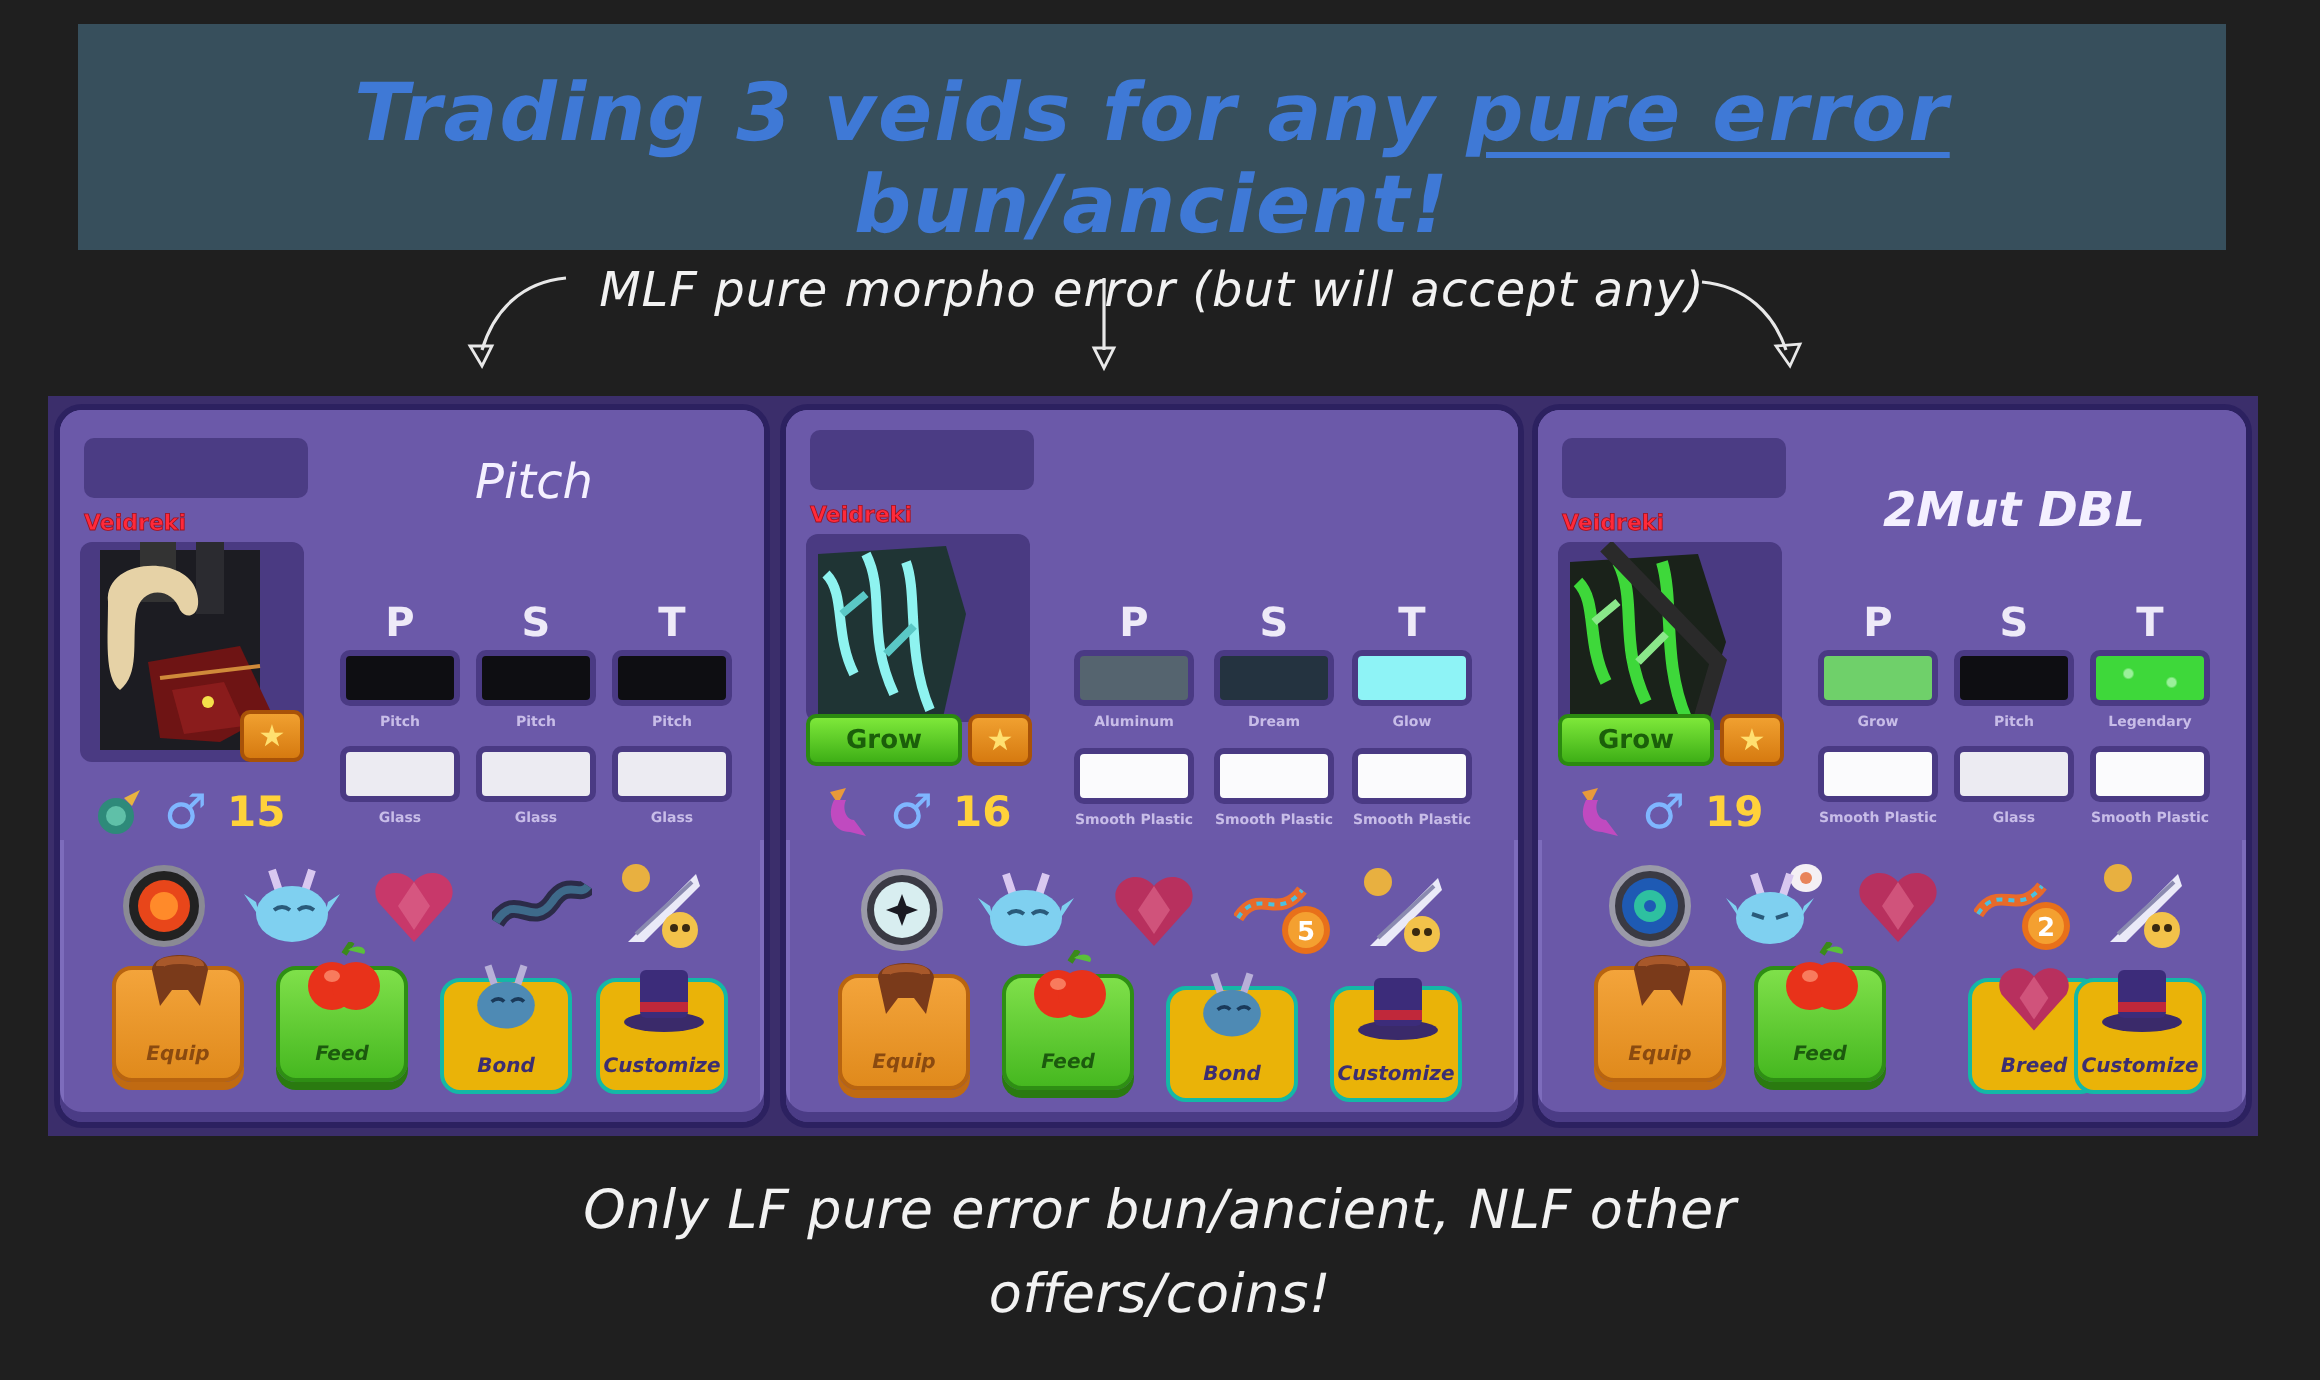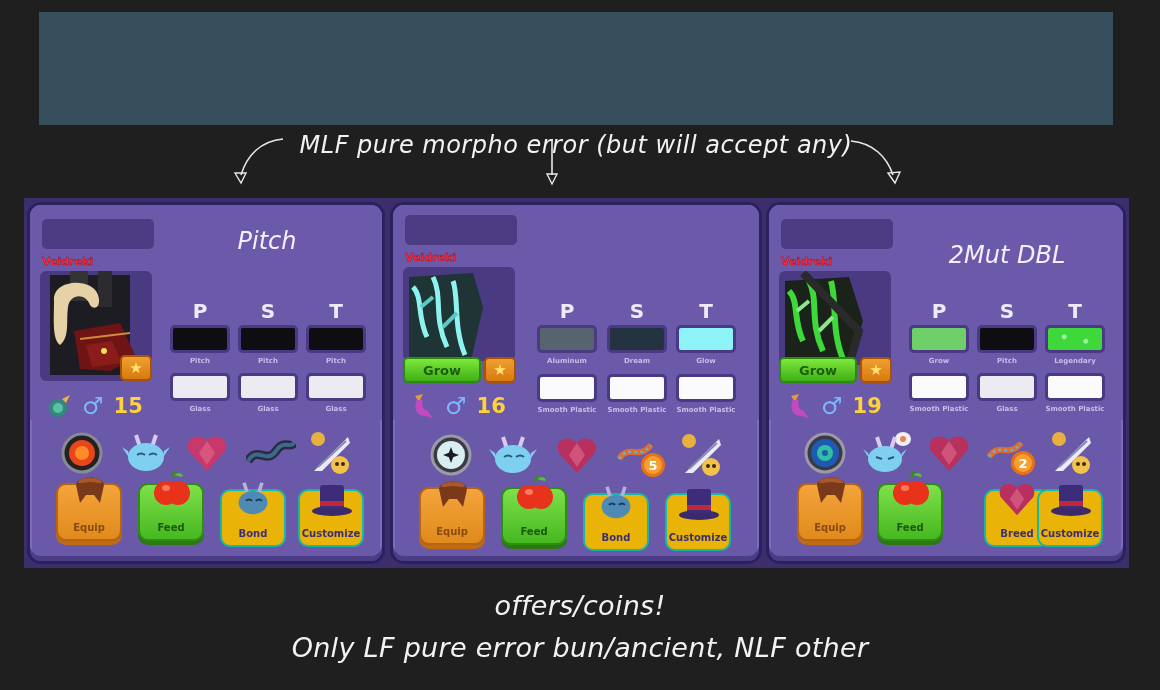--- a/index.html
+++ b/index.html
@@ -79,41 +79,44 @@
     border: 3px solid #4a3a84;
   }
   .swatch-label {
     position: absolute; width: 72px; text-align: center;
     color: #c8bde8; font-size: 7px; font-weight: bold;
   }
   .stat-row { position: absolute; left: 16px; top: 188px; height: 26px; display: flex; align-items: center; gap: 10px; }
   .level { color: #ffd23a; font-size: 21px; font-weight: bold; }
   .icon-row { position: absolute; left: 0; right: 0; top: 226px; height: 46px; }
   .icon-slot { position: absolute; width: 44px; height: 44px; }
-  .btn-row { position: absolute; left: 0; right: 0; top: 278px; height: 66px; }
+  .btn-row { position: absolute; left: 0; right: 0; top: 278px; height: 66px; font-style: italic; }
   .action-btn {
     position: absolute; width: 66px; height: 58px; border-radius: 10px;
     display: flex; align-items: flex-end; justify-content: center;
     padding-bottom: 6px; font-size: 10px; font-weight: bold;
   }
   .act-equip { background: linear-gradient(#f3a43b, #e08a1c); border: 2px solid #b86410; box-shadow: 0 4px 0 #c06a12; color: #8a4a10; }
   .act-feed { background: linear-gradient(#7fe04a, #46b820); border: 2px solid #2e8e14; box-shadow: 0 4px 0 #2a7a10; color: #1c5a0e; }
   .act-dim { background: #eab308; border: 2px solid #14b8a6; color: #3c2e72; }
 
   
   .footer {
     position: absolute; left: 0; right: 0; top: 585px; text-align: center;
     color: #f2f2f2; font-size: 27px; font-style: oblique; line-height: 42px;
     letter-spacing: 0.3px;
   }
 </style>
 </head>
 <body>
 
 <div class="banner">
+  <div class="banner-title">
+    <span>Trading 3 veids for any </span><span class="u">pure error</span><span> bun/ancient!</span>
+  </div>
   <div class="banner-sub">MLF pure morpho error (but will accept any)</div>
 </div>
 
 <svg class="arrow" style="left:225px;top:135px" width="70" height="52" viewBox="0 0 70 52">
   <path d="M58 4 C36 6 22 20 16 40" stroke="#e8e8e8" stroke-width="1.6" fill="none"></path>
   <path d="M10 38 L16 48 L21 38 Z" stroke="#e8e8e8" stroke-width="1.4" fill="none"></path>
 </svg>
 <svg class="arrow" style="left:540px;top:137px" width="24" height="50" viewBox="0 0 24 50">
   <line x1="12" y1="2" x2="12" y2="38" stroke="#e8e8e8" stroke-width="1.6"></line>
   <path d="M7 37 L12 47 L17 37 Z" stroke="#e8e8e8" stroke-width="1.4" fill="none"></path>
@@ -377,21 +380,21 @@
     <div class="portrait" style="height:94px;">
       <svg width="112" height="94" viewBox="0 0 112 94">
         <path d="M6 10 L70 6 L84 50 L70 94 L6 94Z" fill="#1a221a"></path>
         <path d="M10 20 C20 30 14 50 24 70 M30 10 C40 30 30 50 44 80 M52 10 C58 30 52 60 64 88" stroke="#3ed83a" stroke-width="6" fill="none"></path>
         <path d="M18 40 L30 30 M40 60 L54 46" stroke="#8ae88a" stroke-width="4"></path>
         <path d="M24 2 L80 60 L70 94" stroke="#2a2a2a" stroke-width="8" fill="none"></path>
       </svg>
     </div>
     <div class="grow-btn" style="top:152px;">Grow</div>
     <div class="star-btn" style="left:91px;top:152px;">★</div>
-    <div class="title" style="top:34px;">
+    <div class="title" style="top:34px;font-weight:bold;">
       <div>2Mut DBL</div>
     </div>
     <div class="pst-head" style="left:140px;">P</div>
     <div class="pst-head" style="left:208px;">S</div>
     <div class="pst-head" style="left:276px;">T</div>
 
     <div class="swatch" style="left:140px;top:120px;background:#6fd06a;"></div>
     <div class="swatch" style="left:208px;top:120px;background:#0e0e12;"></div>
     <div class="swatch" style="left:276px;top:120px;background:radial-gradient(circle at 30% 40%, #9af09a 2px, transparent 3px), radial-gradient(circle at 70% 60%, #9af09a 2px, transparent 3px), #3ed83a;"></div>
     <div class="swatch-label" style="left:134px;top:152px;">Grow</div>
@@ -491,15 +494,15 @@
             <rect x="11" y="4" width="24" height="24" rx="3" fill="#3c2c7a"></rect>
             <rect x="11" y="20" width="24" height="5" fill="#c0283a"></rect>
           </svg>
         <span>Customize</span>
       </div>
     </div>
   </div>
 </div>
 
 <div class="footer">
+  <div>Only LF pure error bun/ancient, NLF other</div>
   <div>offers/coins!</div>
-  <div>Only LF pure error bun/ancient, NLF other</div>
 </div>
 
 </body></html>

